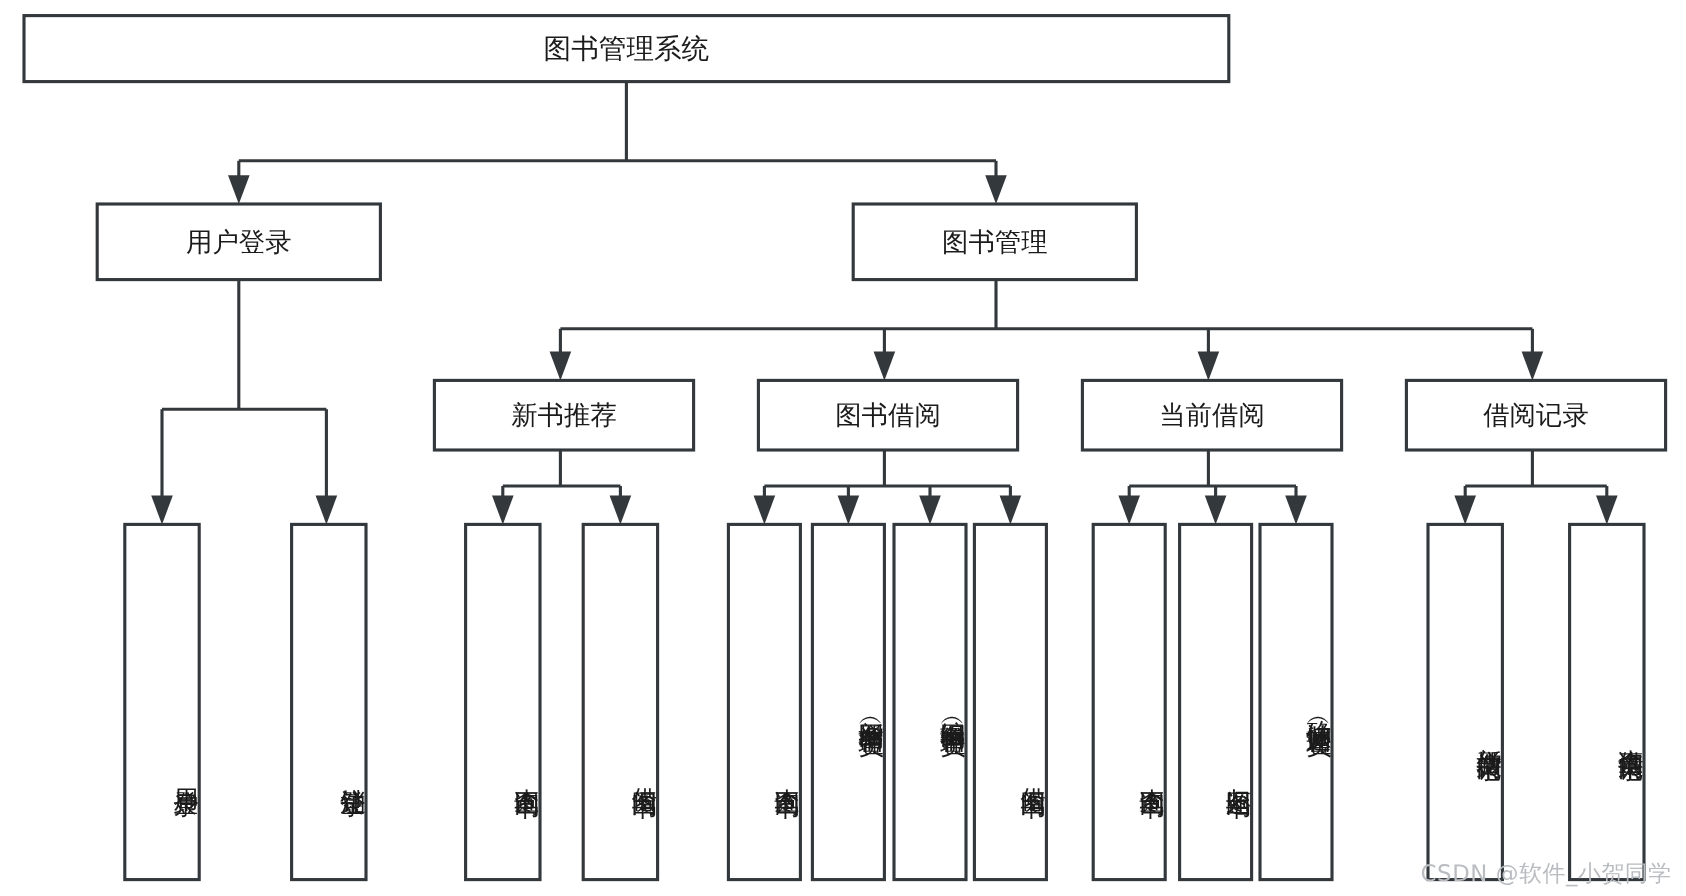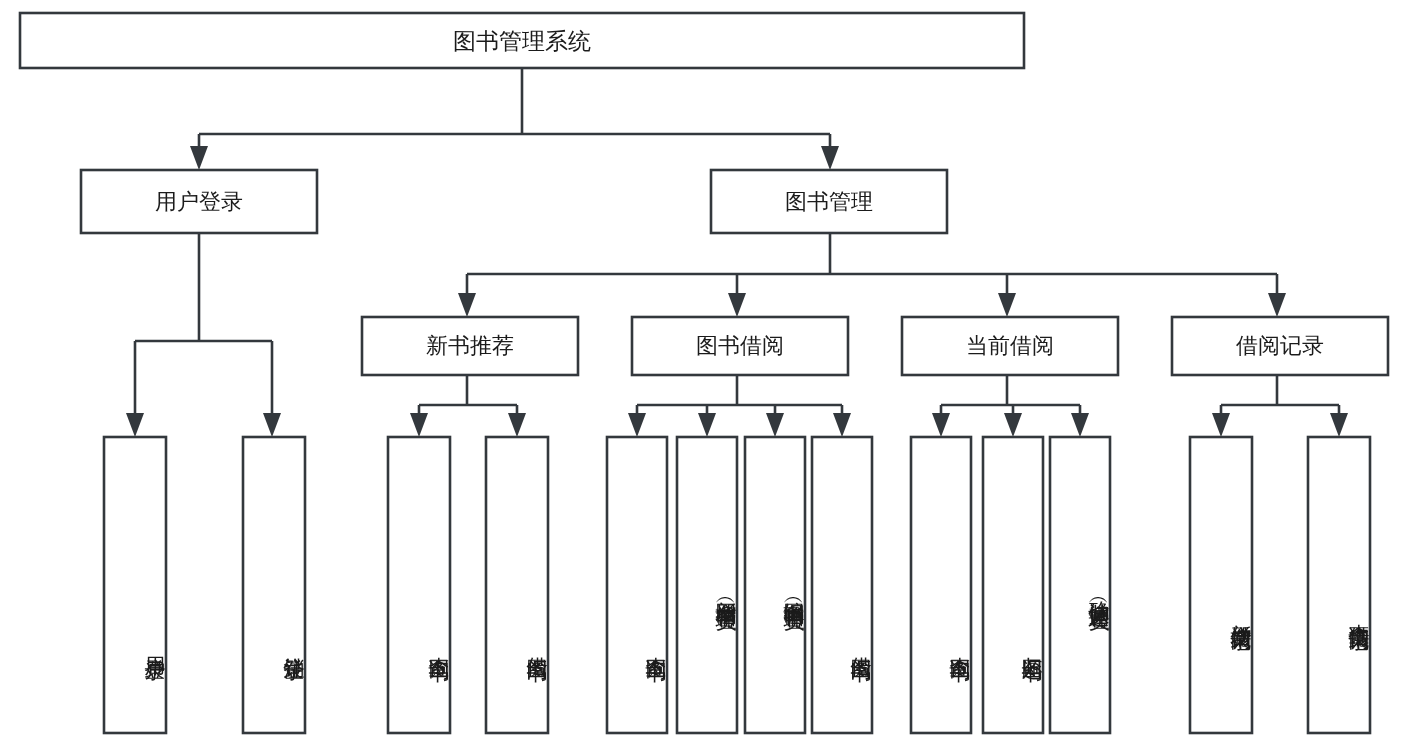--- a/index.html
+++ b/index.html
@@ -215,14 +215,15 @@
   <div class="vlabel" style="left:607px; top:437px; width:60px; height:296px; padding-top:58px;">查询图书</div>
   <div class="vlabel" style="left:677px; top:437px; width:60px; height:296px; padding-top:6px;">新增图书（管理员）</div>
   <div class="vlabel" style="left:745px; top:437px; width:60px; height:296px; padding-top:6px;">编辑图书（管理员）</div>
   <div class="vlabel" style="left:812px; top:437px; width:60px; height:296px; padding-top:58px;">借阅图书</div>
   <div class="vlabel" style="left:911px; top:437px; width:60px; height:296px; padding-top:58px;">查询图书</div>
   <div class="vlabel" style="left:983px; top:437px; width:60px; height:296px; padding-top:58px;">归还图书</div>
   <div class="vlabel" style="left:1050px; top:437px; width:60px; height:296px; padding-top:6px;">确认归还（管理员）</div>
   <div class="vlabel" style="left:1190px; top:437px; width:62px; height:296px; padding-top:26px;">新增借阅记录</div>
   <div class="vlabel" style="left:1308px; top:437px; width:62px; height:296px; padding-top:26px;">查询借阅记录</div>
 
+  <div class="watermark">CSDN @软件_小贺同学</div>
 
 </div>
 
 </body></html>

